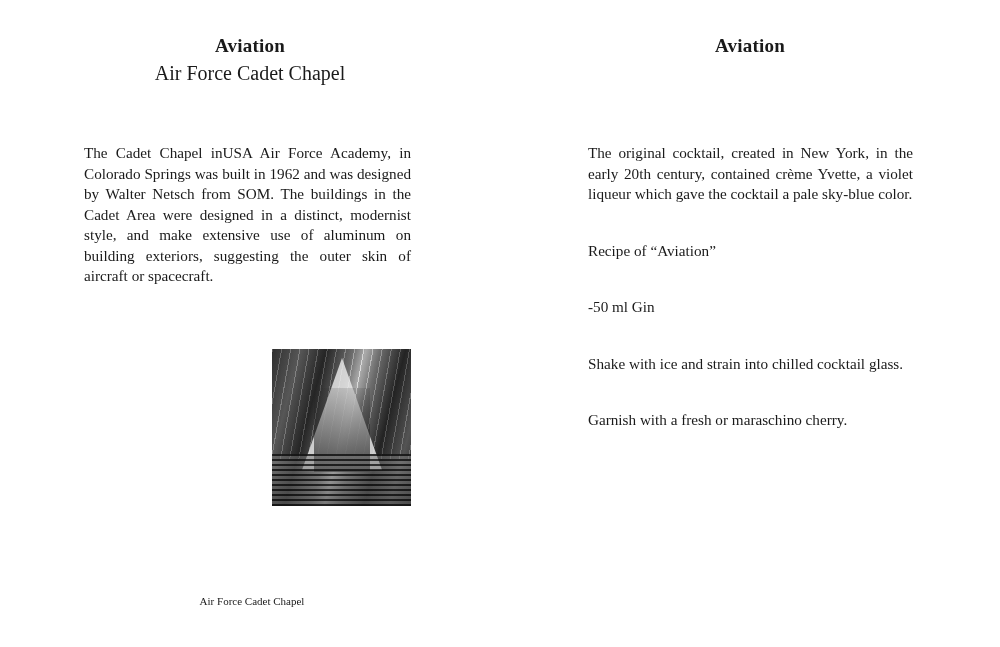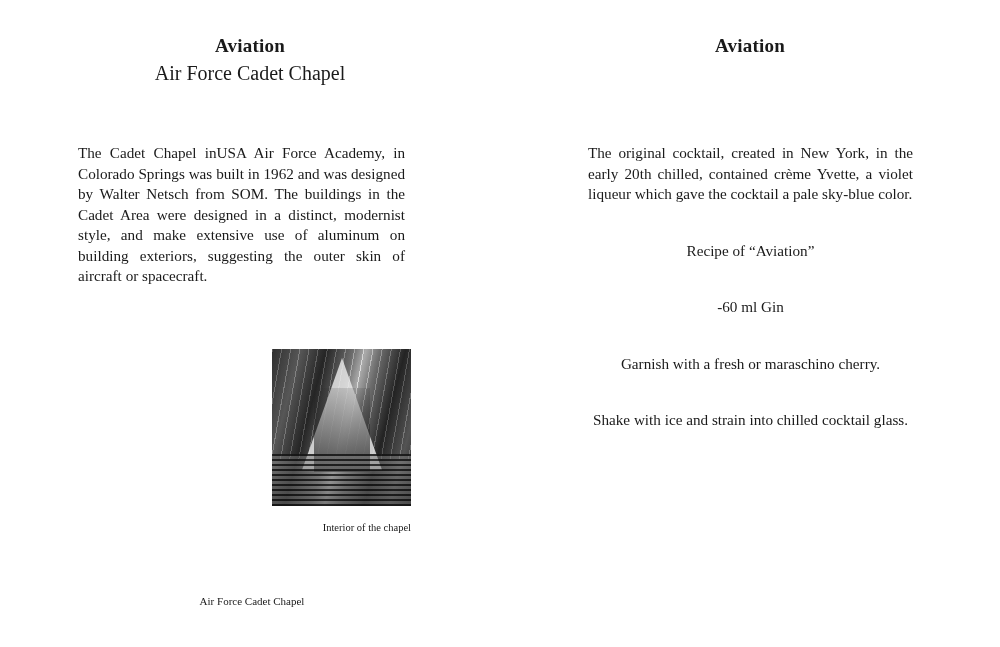--- a/index.html
+++ b/index.html
@@ -48,25 +48,25 @@
     margin-top: 2px;
   }
 
   .body-text {
     font-family: "Liberation Serif", serif;
     font-size: 15.2px;
     line-height: 20.5px;
     text-align: justify;
     text-justify: inter-word;
   }
-  .body-text.nojust { text-align: center; margin-top: 36px; }
+  .body-text.nojust { text-align: left; margin-top: 36px; }
 
   .left-body {
     position: absolute;
-    left: 78px;
+    left: 84px;
     top: 128px;
     width: 327px;
   }
   .right-body {
     position: absolute;
     left: 88px;
     top: 128px;
     width: 325px;
   }
   .para + .para { margin-top: 19px; }
@@ -161,38 +161,37 @@
     </div>
 
     <div class="img-chapel-wrap">
       <div class="img-chapel">
         <div class="chapel-ribs"></div>
         <div class="chapel-arch"></div>
         <div class="chapel-pews"></div>
       </div>
     </div>
 
-    <div class="caption cap-left">Interior of the chapel</div>
 
     <div class="footer footer-left">
       <div>Air Force Cadet Chapel</div>
     </div>
   </div>
 
   <div class="column col-right">
 
     <div class="title-block">
       <div class="title-main">Aviation</div>
     </div>
 
     <div class="right-body">
-      <p class="body-text para">The original cocktail, created in New York, in the early 20th chilled, contained crème Yvette, a violet liqueur which gave the cocktail a pale sky-blue color.</p>
+      <p class="body-text para">The original cocktail, created in New York, in the early 20th century, contained crème Yvette, a violet liqueur which gave the cocktail a pale sky-blue color.</p>
       <div class="para">
         <div class="body-text nojust recipe-line">Recipe of “Aviation”</div>
-        <div class="body-text nojust recipe-line">-60 ml Gin</div>
+        <div class="body-text nojust recipe-line">-50 ml Gin</div>
+        <div class="body-text nojust recipe-line">Shake with ice and strain into chilled cocktail glass.</div>
         <div class="body-text nojust recipe-line">Garnish with a fresh or maraschino cherry.</div>
-        <div class="body-text nojust recipe-line">Shake with ice and strain into chilled cocktail glass.</div>
       </div>
     </div>
 
   </div>
 
 </div>
 
 </body></html>

